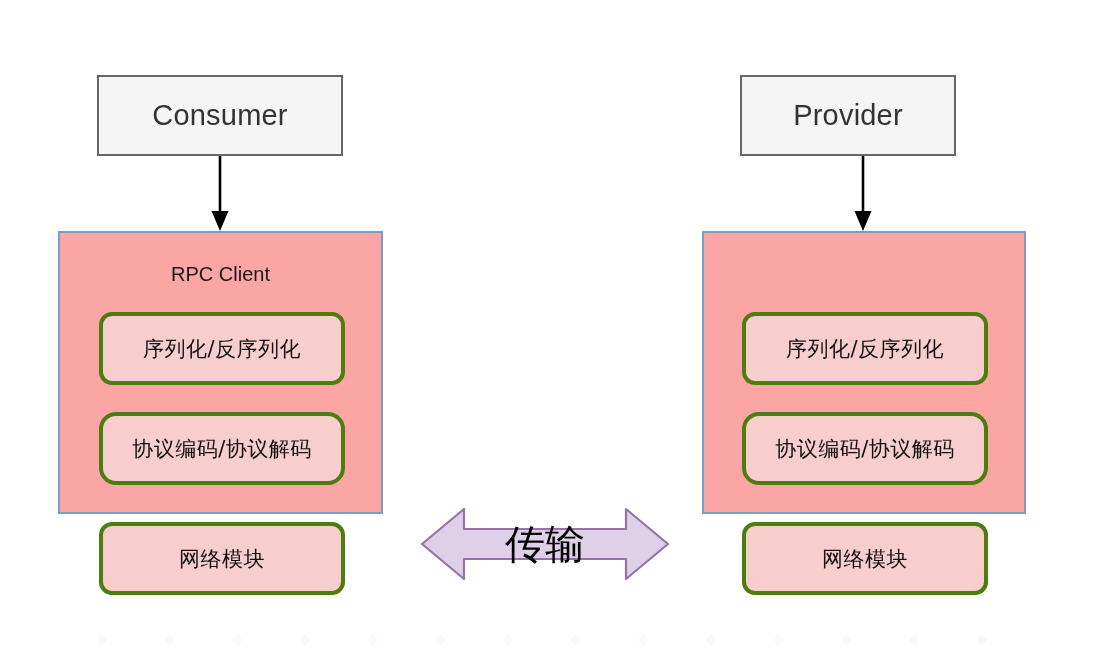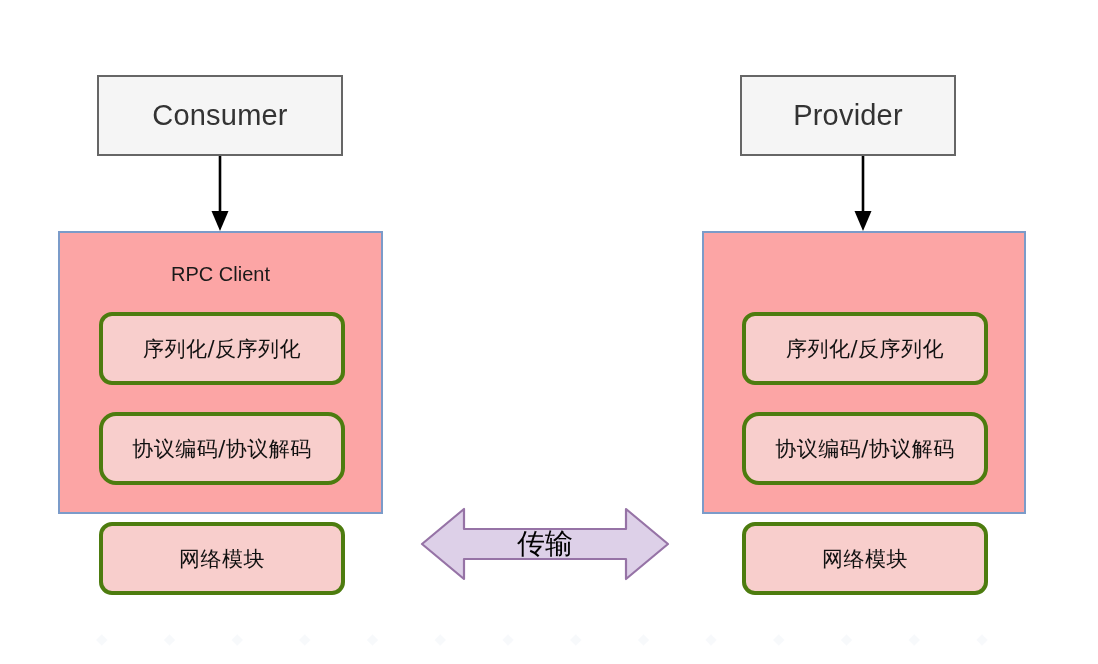--- a/index.html
+++ b/index.html
@@ -101,21 +101,21 @@
   }
   #transport-label {
     position: absolute;
     left: 420px;
     top: 503px;
     width: 250px;
     height: 82px;
     display: flex;
     align-items: center;
     justify-content: center;
-    font-size: 28px;
+    font-size: 40px;
     color: #000000;
     font-family: "DejaVu Sans", "Liberation Sans", sans-serif;
     pointer-events: none;
   }
 
   
   #watermark {
     position: absolute;
     left: 96px;
     top: 628px;

